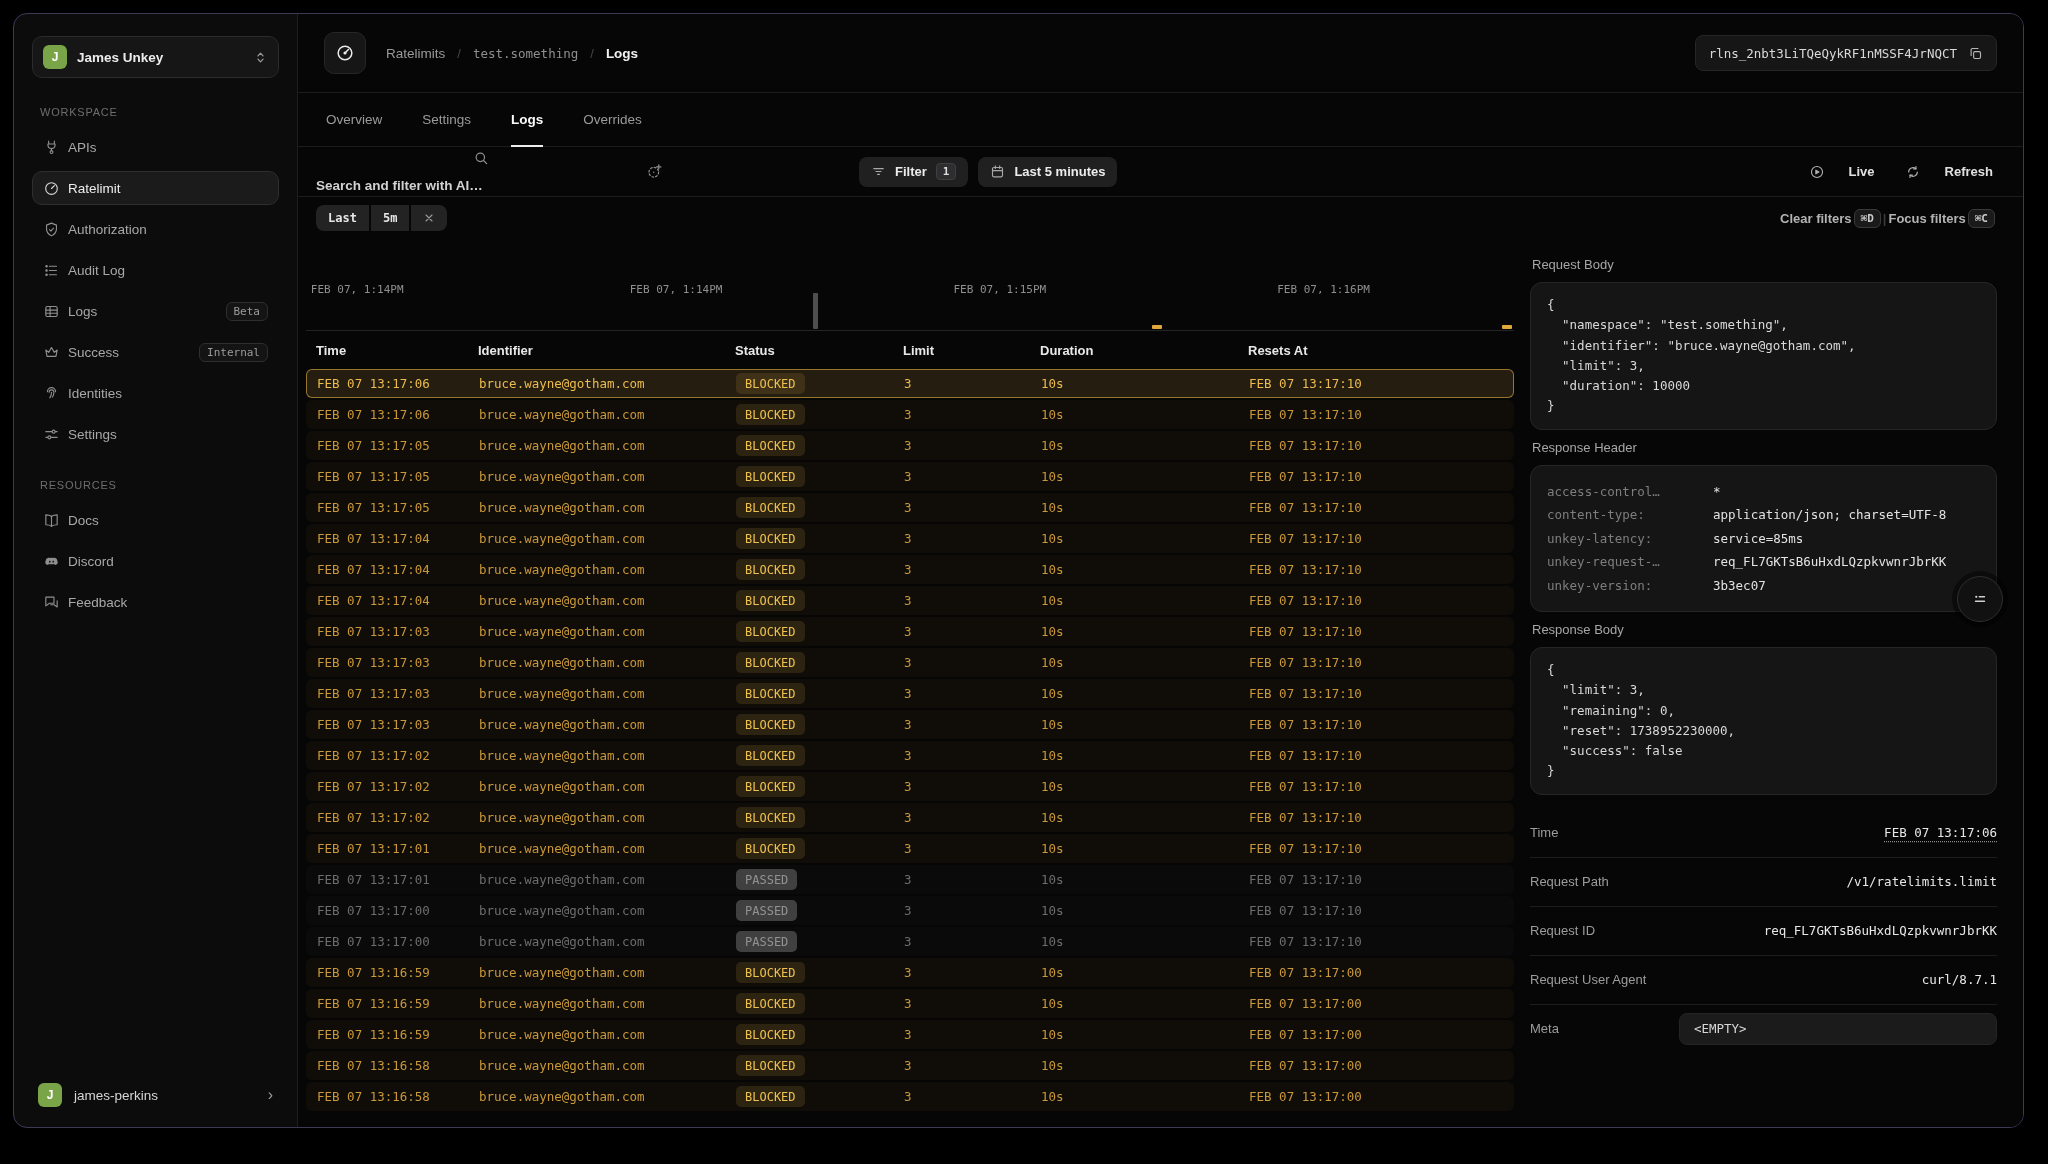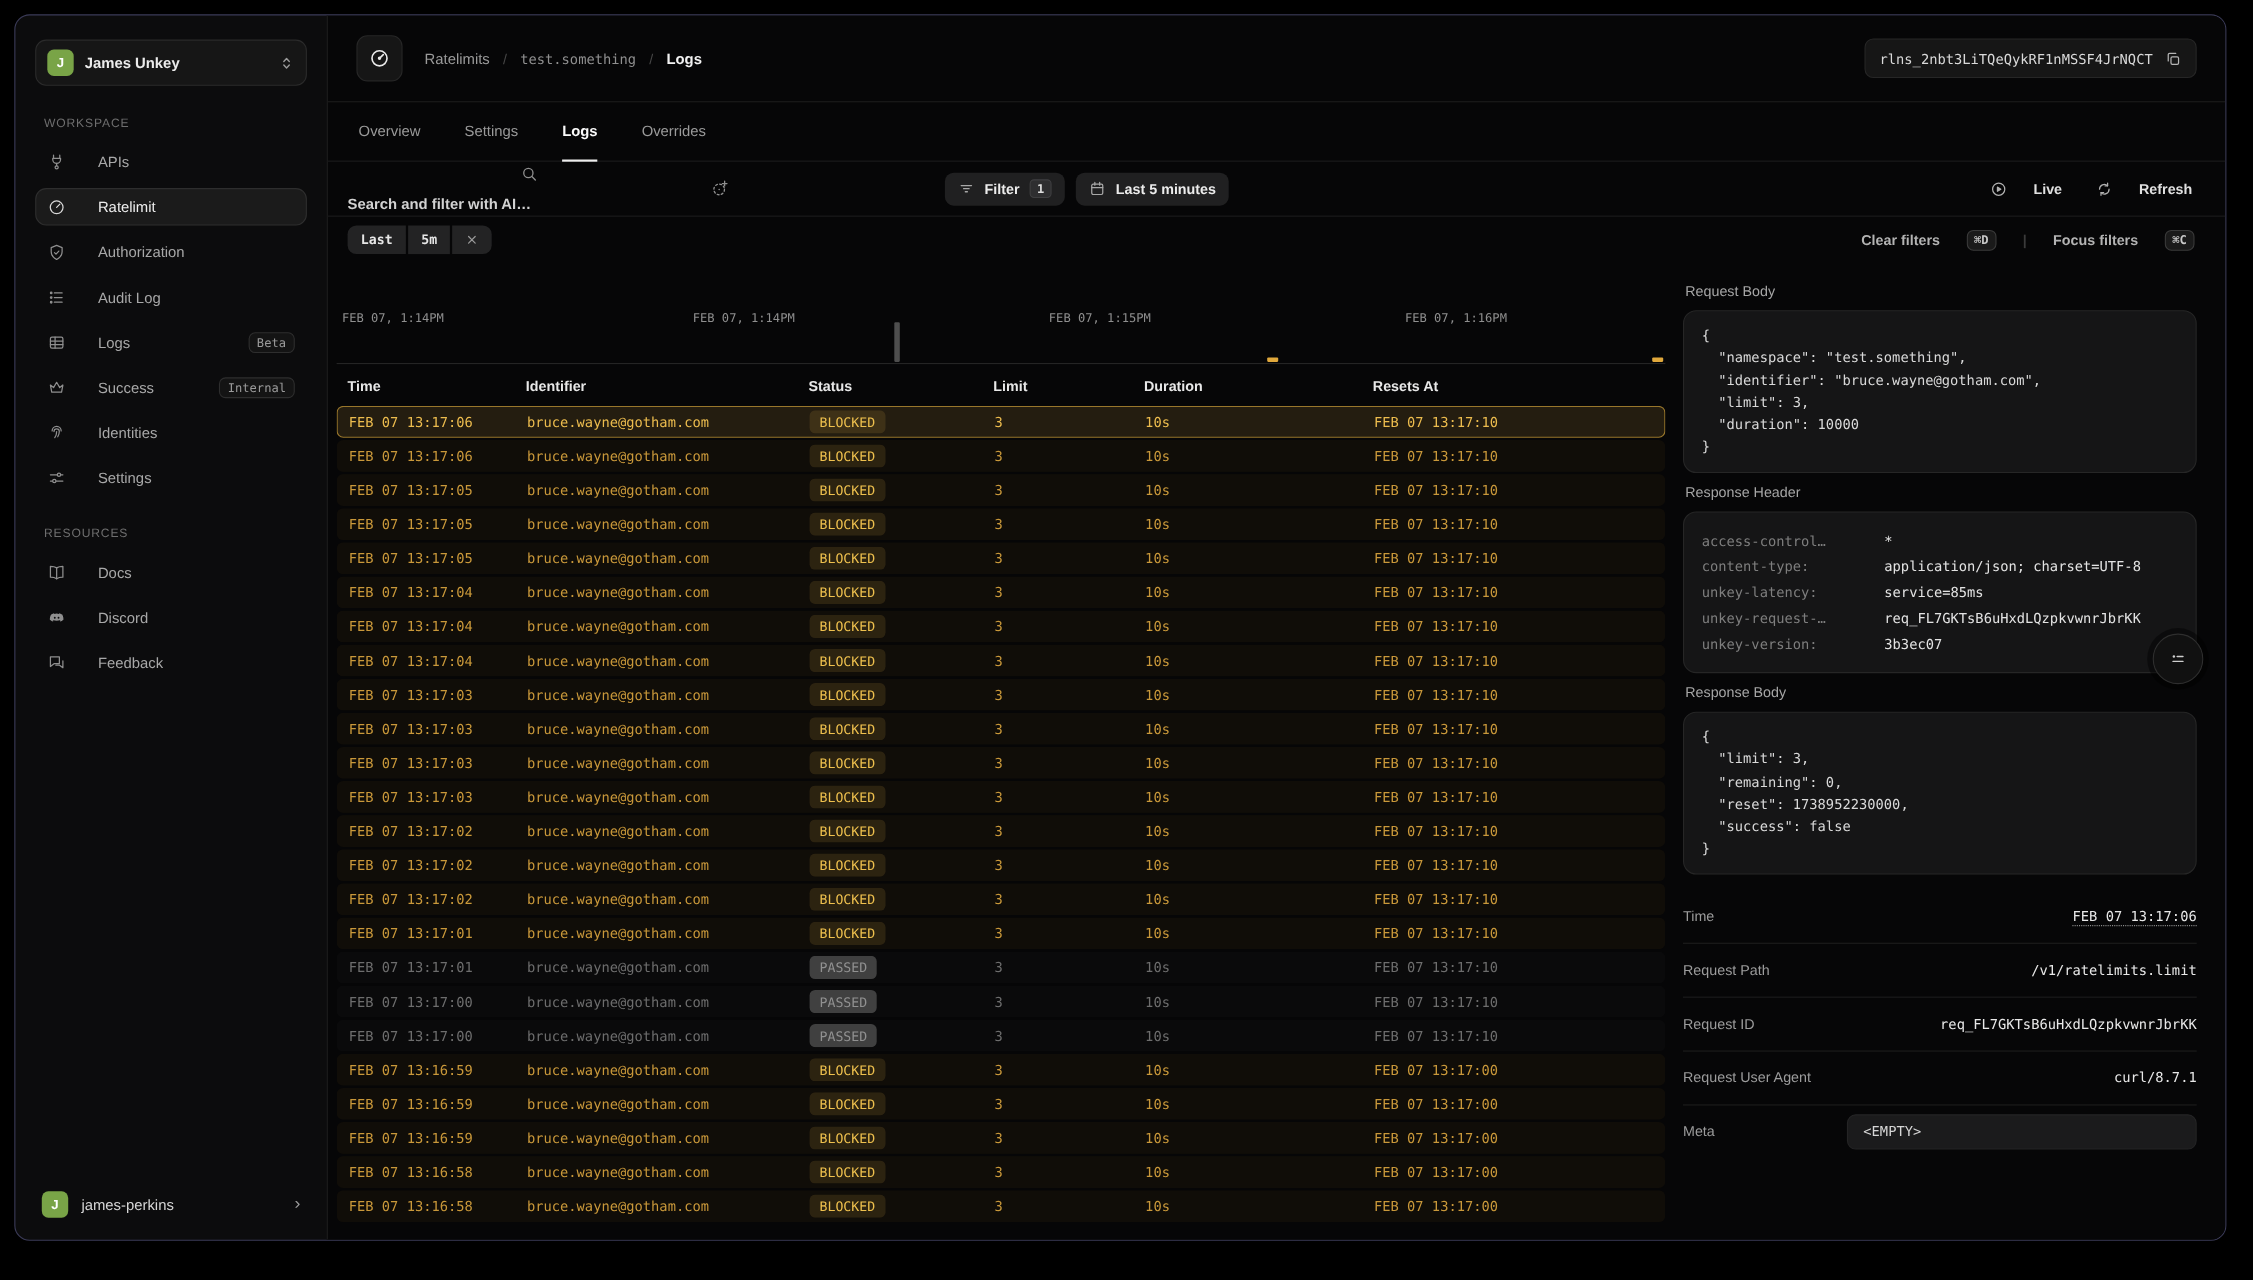--- a/index.html
+++ b/index.html
@@ -10,21 +10,21 @@
   .mono{font-family:"DejaVu Sans Mono",monospace;}
 
   
   .sidebar{width:283px;flex:none;display:flex;flex-direction:column;padding:22px 18px 20px;box-sizing:border-box;}
   .ws-select{height:40px;border:1px solid #2b2b2b;background:#161616;border-radius:10px;
              display:flex;align-items:center;gap:10px;padding:0 10px;cursor:pointer;}
   .avatar{width:24px;height:24px;border-radius:6px;background:#79a447;color:#fff;font-weight:700;
           font-size:12px;display:flex;align-items:center;justify-content:center;flex:none;}
   .ws-name{color:#ececec;font-size:13.5px;font-weight:700;flex:1;}
   .side-label{color:#6e6e6e;font-size:11px;letter-spacing:.07em;margin:28px 8px 12px;}
-  .side-item{height:32px;display:flex;align-items:center;gap:29px;padding:0 10px;border-radius:10px;
+  .side-item{height:32px;display:flex;align-items:center;gap:8px;padding:0 10px;border-radius:10px;
              color:#a8a8a8;font-size:13.5px;margin-bottom:7px;cursor:pointer;border:1px solid transparent;}
   .side-item.selected{background:#1b1b1b;border-color:#2e2e2e;color:#ededed;}
   .side-item .ic{width:17px;height:17px;color:#8f8f8f;flex:none;display:flex;}
   .side-item.selected .ic{color:#d8d8d8;}
   .side-badge{margin-left:auto;font-family:"DejaVu Sans Mono",monospace;font-size:11px;color:#9c9c9c;
               border:1px solid #2e2e2e;border-radius:6px;padding:2px 7px;background:#141414;}
   .user-row{margin-top:auto;display:flex;align-items:center;gap:12px;color:#d6d6d6;font-size:13.5px;
             padding:0 6px;cursor:pointer;}
   .user-chevron{margin-left:auto;color:#9a9a9a;font-size:16px;}
 
@@ -60,21 +60,21 @@
   .right-tools{margin-left:auto;display:flex;align-items:center;gap:30px;padding-right:12px;}
   .text-btn{display:flex;align-items:center;gap:24px;color:#e0e0e0;font-size:13px;font-weight:700;cursor:pointer;}
   .text-btn .ic{color:#b0b0b0;display:flex;}
 
   .chips-row{height:42px;flex:none;display:flex;align-items:center;padding:0 18px;font-weight:bold;}
   .chip-group{display:flex;gap:2px;}
   .chip{background:#232324;color:#e6e6e6;font-family:"DejaVu Sans Mono",monospace;font-size:12px;
         height:26px;display:flex;align-items:center;padding:0 12px;cursor:pointer;}
   .chip.first{border-radius:8px 0 0 8px;}
   .chip.close{border-radius:0 8px 8px 0;color:#9a9a9a;}
-  .chips-right{margin-left:auto;display:flex;align-items:center;gap:24px;color:#b3b3b3;font-size:13px;padding-right:10px;}
+  .chips-right{margin-left:auto;display:flex;align-items:center;gap:2px;color:#b3b3b3;font-size:13px;padding-right:10px;}
   .kbd{border:1px solid #3a3a3a;border-radius:6px;font-family:"DejaVu Sans Mono",monospace;font-size:11px;
        color:#c9c9c9;padding:2px 6px;background:#1a1a1a;}
   .vsep{color:#3a3a3a;}
 
   .content-row{flex:1;display:flex;min-height:0;}
   .logs-col{width:1216px;flex:none;display:flex;flex-direction:column;padding-left:8px;box-sizing:border-box;margin-top:36px;}
   .timeline{height:55px;position:relative;border-bottom:1px solid #242424;flex:none;}
   .tl-label{position:absolute;top:8px;font-family:"DejaVu Sans Mono",monospace;font-size:11px;color:#8f8f8f;white-space:nowrap;}
   .tl-cursor{position:absolute;left:42%;bottom:1px;width:5px;height:36px;background:#4e4e4e;border-radius:1px;}
   .tl-mark{position:absolute;bottom:1px;width:10px;height:4px;background:#e0a83c;border-radius:1px;}

